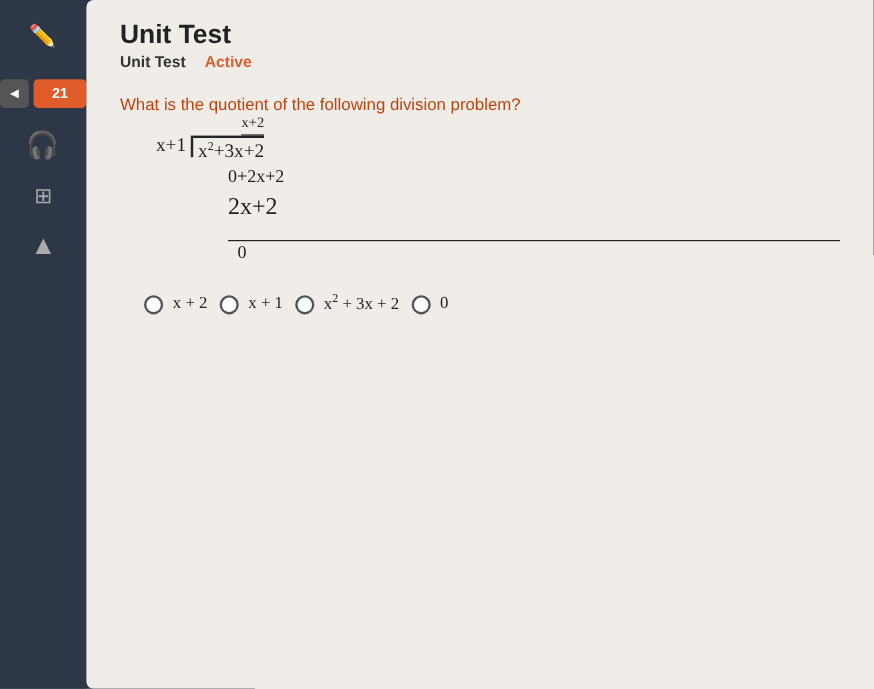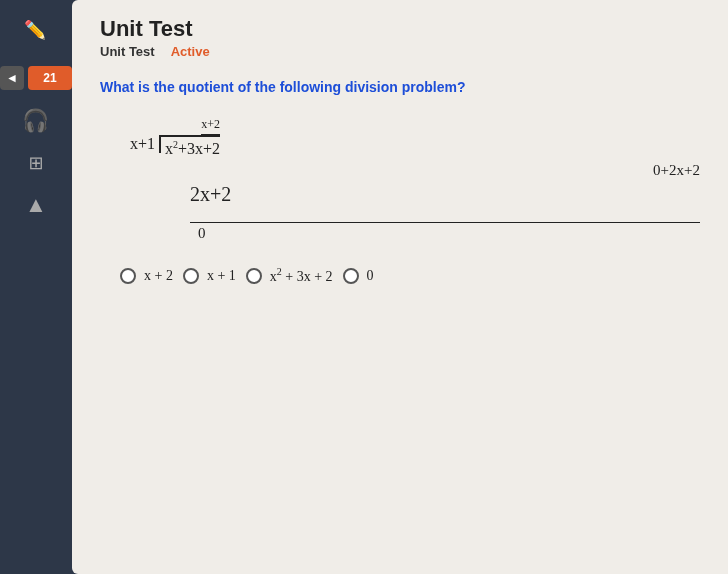--- a/index.html
+++ b/index.html
@@ -121,23 +121,22 @@
     }
 
     .breadcrumb-active {
       font-size: 13px;
       color: #e05c2a;
       font-weight: bold;
     }
 
     .question-text {
       font-size: 14px;
-      color: #1d4ed8;
-      margin-bottom: 22px;
-      font-weight: 700;
+      color: #c2410c;
+      font-weight: 400;
     }
 
     .division-container {
       margin-left: 30px;
       margin-bottom: 24px;
       font-size: 15px;
       color: #222;
       font-family: 'Times New Roman', serif;
     }
 
@@ -194,21 +193,20 @@
       font-size: 15px;
       border-bottom: 1px solid #222;
       display: inline-block;
       padding-bottom: 1px;
       margin-bottom: 2px;
     }
 
     .step-result {
       font-size: 15px;
       margin-bottom: 2px;
-      text-align: right;
     }
 
     .step-result2-line {
       font-size: 20px;
       border-bottom: 1px solid #222;
       display: inline-block;
       padding-bottom: 16px;
       margin-bottom: 2px;
     }
 

